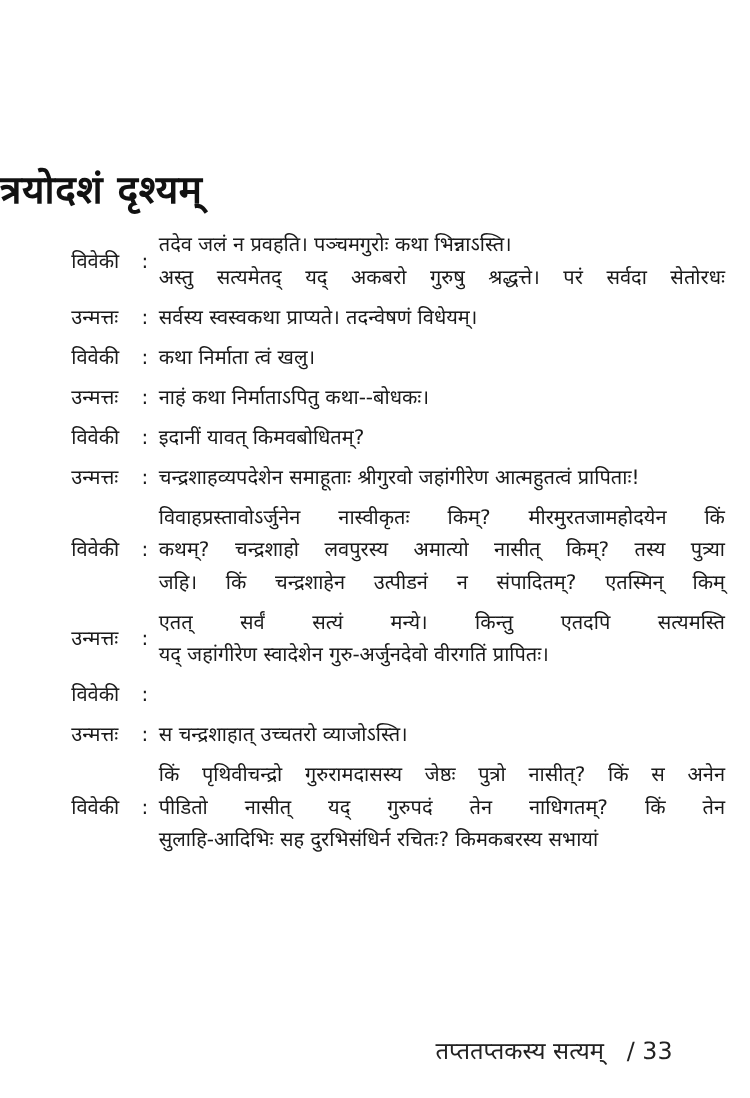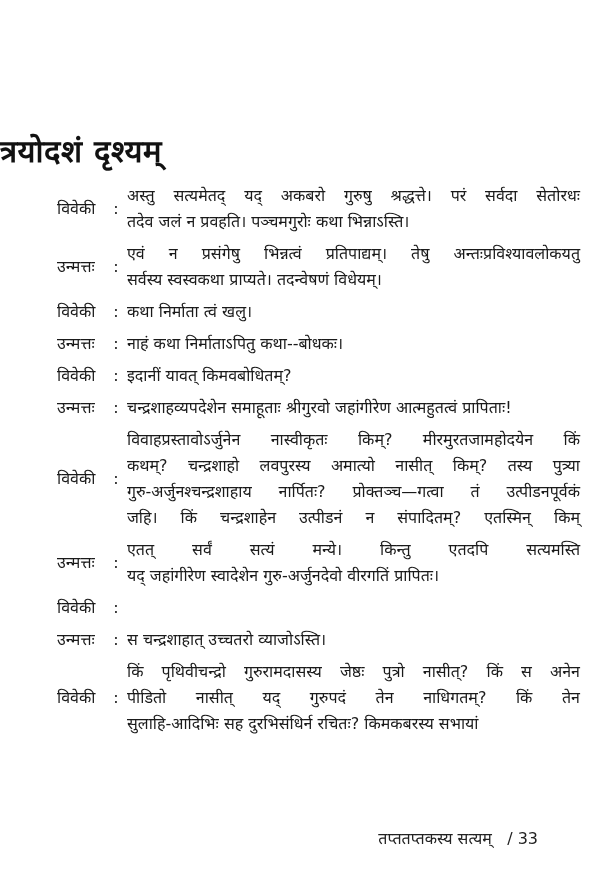--- a/index.html
+++ b/index.html
@@ -18,43 +18,42 @@
   .speaker {
     width:48px; flex:0 0 48px; font-size:16px; line-height:26px; white-space:nowrap;
   }
   .colon { width:22px; flex:0 0 22px; text-align:center; font-size:16px; line-height:26px; }
   .speech {
     flex:1; font-size:16px; line-height:26px; text-align:justify;
   }
   .speech .ln { display:block; white-space:nowrap; }
   .speech .ln.just { text-align:justify; text-align-last:justify; white-space:normal; }
   .footer {
-    position:absolute; top:827px; right:62px; font-size:16px; color:#222;
+    position:absolute; top:827px; right:62px; font-size:19px; color:#222;
   }
 </style>
 </head>
 <body>
 
 <div>
   <h1 class="page-title">त्रयोदशं दृश्यम्</h1>
 
   <div class="dialogue" id="dialogue">
       <div class="turn">
         <span class="speaker">विवेकी</span>
         <span class="colon">:</span>
         <div class="speech">
+          <span class="ln">तदेव जलं न प्रवहति। पञ्चमगुरोः कथा भिन्नाऽस्ति।</span>
           <span class="ln just">अस्तु सत्यमेतद् यद् अकबरो गुरुषु श्रद्धत्ते। परं सर्वदा सेतोरधः</span>
-          <span class="ln">तदेव जलं न प्रवहति। पञ्चमगुरोः कथा भिन्नाऽस्ति।</span>
         </div>
       </div>
       <div class="turn">
         <span class="speaker">उन्मत्तः</span>
         <span class="colon">:</span>
         <div class="speech">
-          <span class="ln just">एवं न प्रसंगेषु भिन्नत्वं प्रतिपाद्यम्। तेषु अन्तःप्रविश्यावलोकयतु</span>
           <span class="ln">सर्वस्य स्वस्वकथा प्राप्यते। तदन्वेषणं विधेयम्।</span>
         </div>
       </div>
       <div class="turn">
         <span class="speaker">विवेकी</span>
         <span class="colon">:</span>
         <div class="speech">
           <span class="ln">कथा निर्माता त्वं खलु।</span>
         </div>
       </div>
@@ -78,21 +77,20 @@
         <div class="speech">
           <span class="ln">चन्द्रशाहव्यपदेशेन समाहूताः श्रीगुरवो जहांगीरेण आत्महुतत्वं प्रापिताः!</span>
         </div>
       </div>
       <div class="turn">
         <span class="speaker">विवेकी</span>
         <span class="colon">:</span>
         <div class="speech">
           <span class="ln just">विवाहप्रस्तावोऽर्जुनेन नास्वीकृतः किम्? मीरमुरतजामहोदयेन किं</span>
           <span class="ln just">कथम्? चन्द्रशाहो लवपुरस्य अमात्यो नासीत् किम्? तस्य पुत्र्या</span>
-          <span class="ln just">गुरु-अर्जुनश्चन्द्रशाहाय नार्पितः? प्रोक्तञ्च—गत्वा तं उत्पीडनपूर्वकं</span>
           <span class="ln just">जहि। किं चन्द्रशाहेन उत्पीडनं न संपादितम्? एतस्मिन् किम्</span>
         </div>
       </div>
       <div class="turn">
         <span class="speaker">उन्मत्तः</span>
         <span class="colon">:</span>
         <div class="speech">
           <span class="ln just">एतत् सर्वं सत्यं मन्ये। किन्तु एतदपि सत्यमस्ति</span>
           <span class="ln">यद् जहांगीरेण स्वादेशेन गुरु-अर्जुनदेवो वीरगतिं प्रापितः।</span>
         </div>

